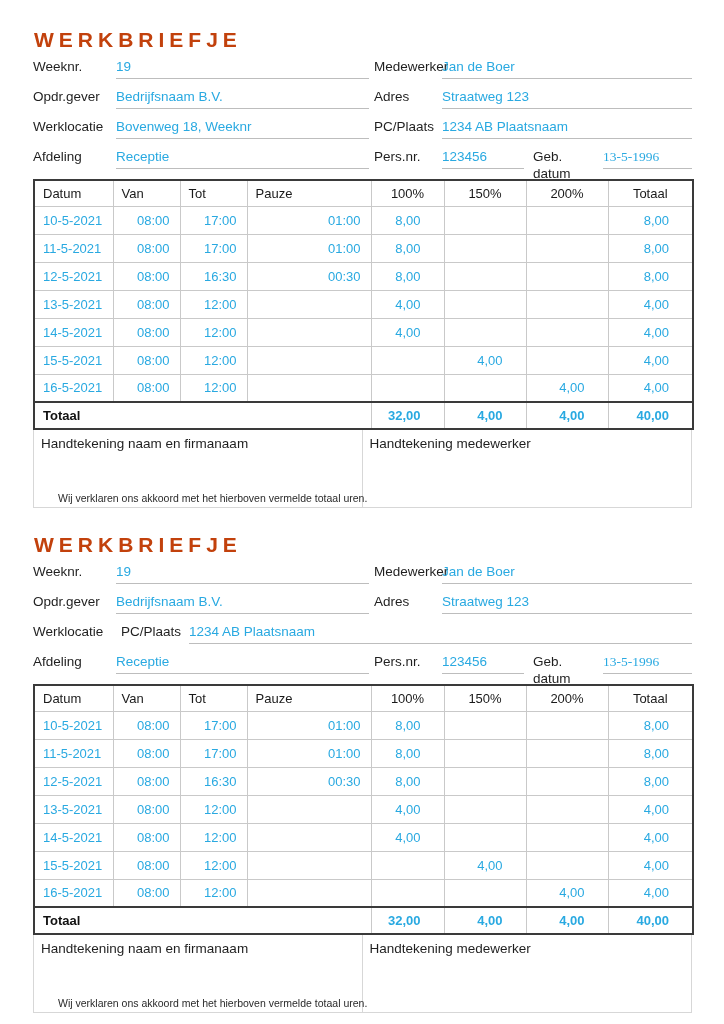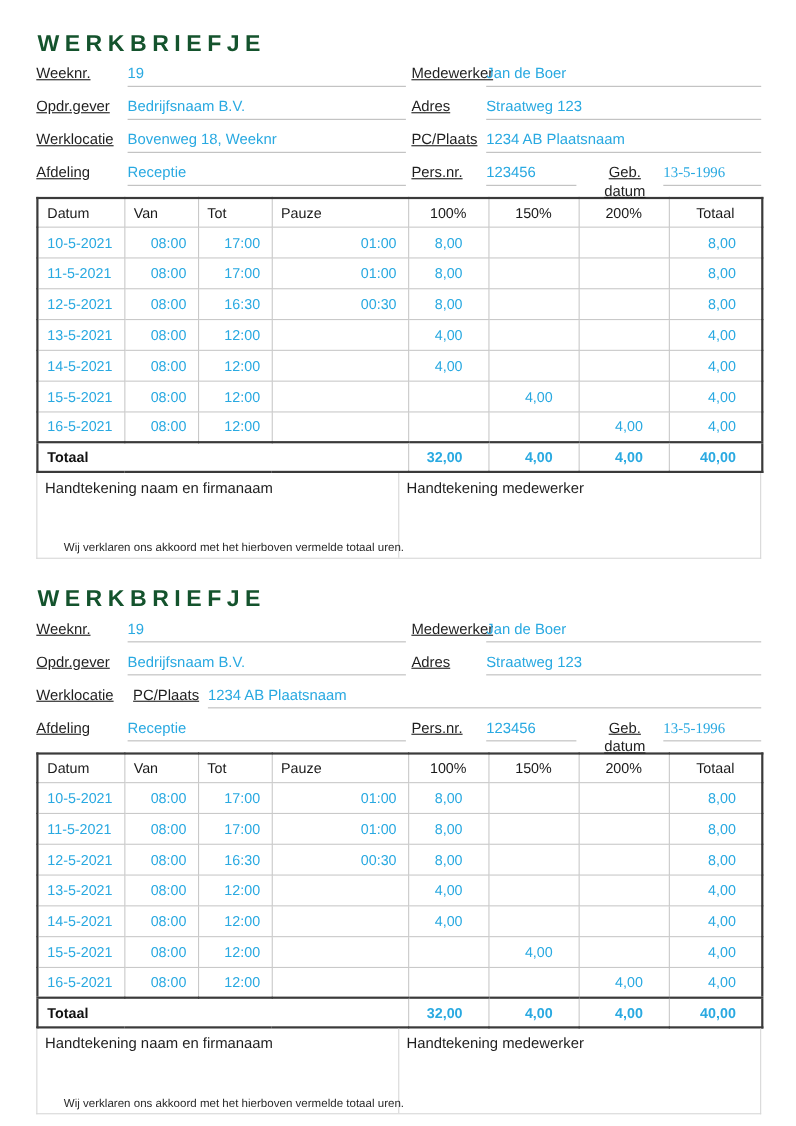--- a/index.html
+++ b/index.html
@@ -15,33 +15,33 @@
   body{
     font-family:"Liberation Sans",sans-serif;
     color:var(--label);
     width:724px;height:1024px;
     padding:28px 32px 0 33px;
     overflow:hidden;
   }
   .section + .section{margin-top:25px;}
   .sheet-title{
     font-size:21px;line-height:24px;font-weight:700;
-    letter-spacing:5px;color:#14532d;margin:0 0 4px 1px;
+    letter-spacing:5px;color:#c2410c;margin:0 0 4px 1px;
   }
   
   .form{margin-bottom:3px;}
   .form-row{display:flex;height:30px;align-items:flex-start;font-size:13.5px;line-height:17px;}
-  .f-label{width:83px;padding-top:2px;color:var(--label);text-decoration:underline;}
+  .f-label{width:83px;padding-top:2px;color:var(--label);}
   .f-value{height:23px;padding-top:2px;border-bottom:1px solid var(--underline);color:var(--accent);white-space:nowrap;overflow:hidden;}
   .f-gap{width:5px;}
   .w-lval{width:253px;}
   .r-label{width:68px;padding-top:2px;}
   .w-rval{flex:1;}
   .w-pers{width:82px;}
-  .r-label2{width:79px;padding-top:2px;padding-left:9px;text-align:center;}
+  .r-label2{width:79px;padding-top:2px;padding-left:9px;}
   .w-geb{flex:1;font-family:Liberation Serif, serif;}
   
   table.timesheet{
     width:659px;table-layout:fixed;border-collapse:collapse;
     border:2px solid var(--frame);font-size:13px;
   }
   .timesheet th,.timesheet td{border:1px solid var(--grid);overflow:hidden;white-space:nowrap;}
   .timesheet thead th{height:26px;font-weight:400;color:#1a1a1a;vertical-align:middle;}
   .timesheet tbody td{height:28px;vertical-align:middle;color:var(--accent);}
   .timesheet tfoot td{height:27px;vertical-align:middle;border-top:2px solid var(--frame);}

